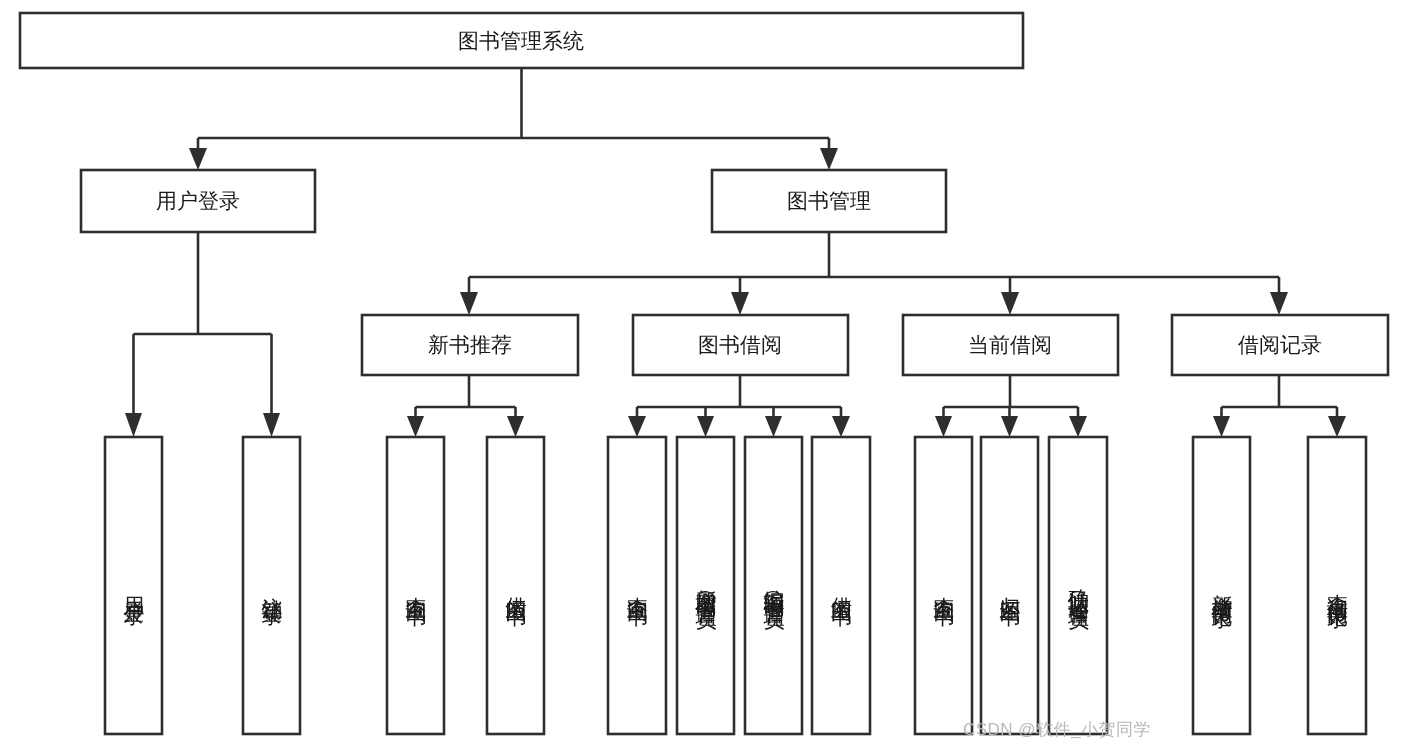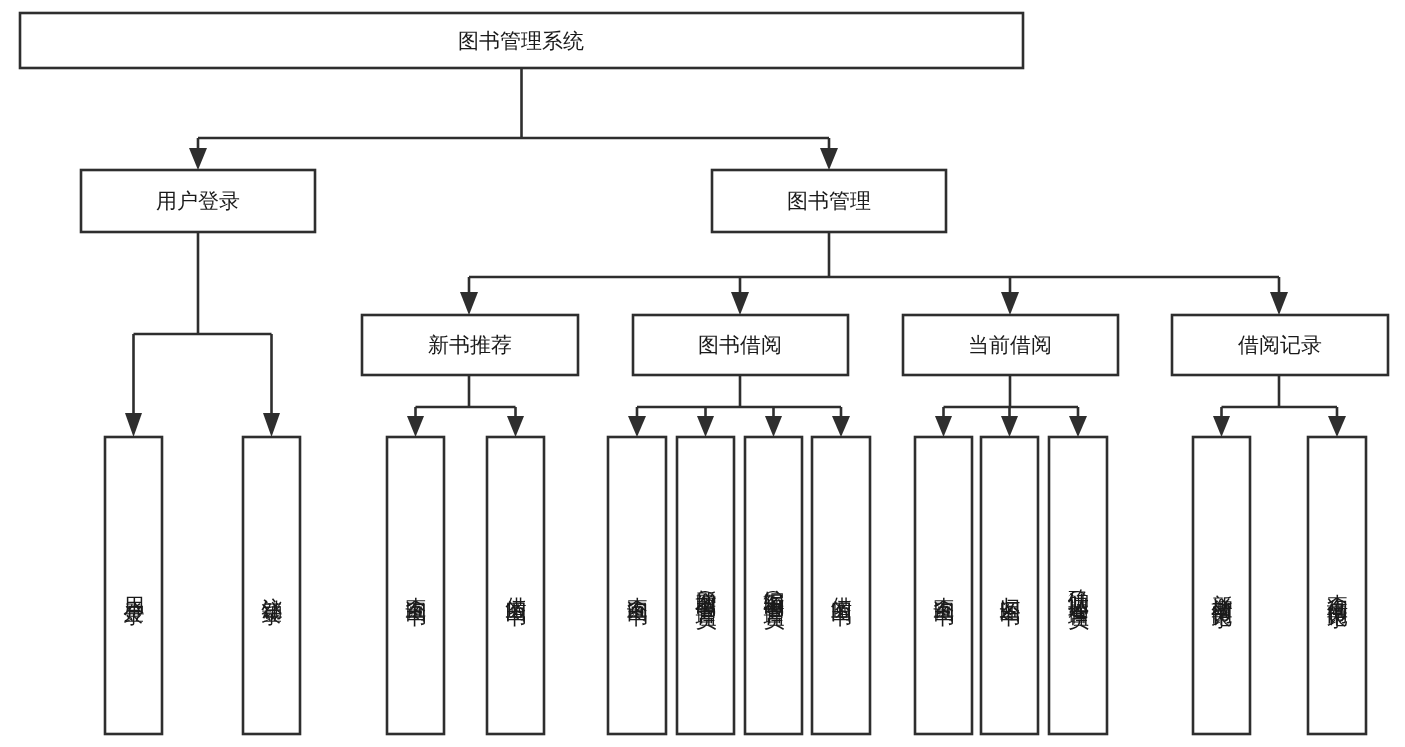--- a/index.html
+++ b/index.html
@@ -195,14 +195,15 @@
   <div class="leaf-label-wrap" style="left:745px; top:437px; width:57px; height:297px;">编辑图书（管理员）</div>
   <div class="leaf-label-wrap" style="left:812px; top:437px; width:58px; height:297px;">借阅图书</div>
 
   <div class="leaf-label-wrap" style="left:915px; top:437px; width:57px; height:297px;">查询图书</div>
   <div class="leaf-label-wrap" style="left:981px; top:437px; width:57px; height:297px;">归还图书</div>
   <div class="leaf-label-wrap" style="left:1049px; top:437px; width:58px; height:297px;">确认归还（管理员）</div>
 
   <div class="leaf-label-wrap" style="left:1193px; top:437px; width:57px; height:297px;">新增借阅记录</div>
   <div class="leaf-label-wrap" style="left:1308px; top:437px; width:58px; height:297px;">查询借阅记录</div>
 
+  <div class="watermark">CSDN @软件_小贺同学</div>
 
 </div>
 
 </body></html>

